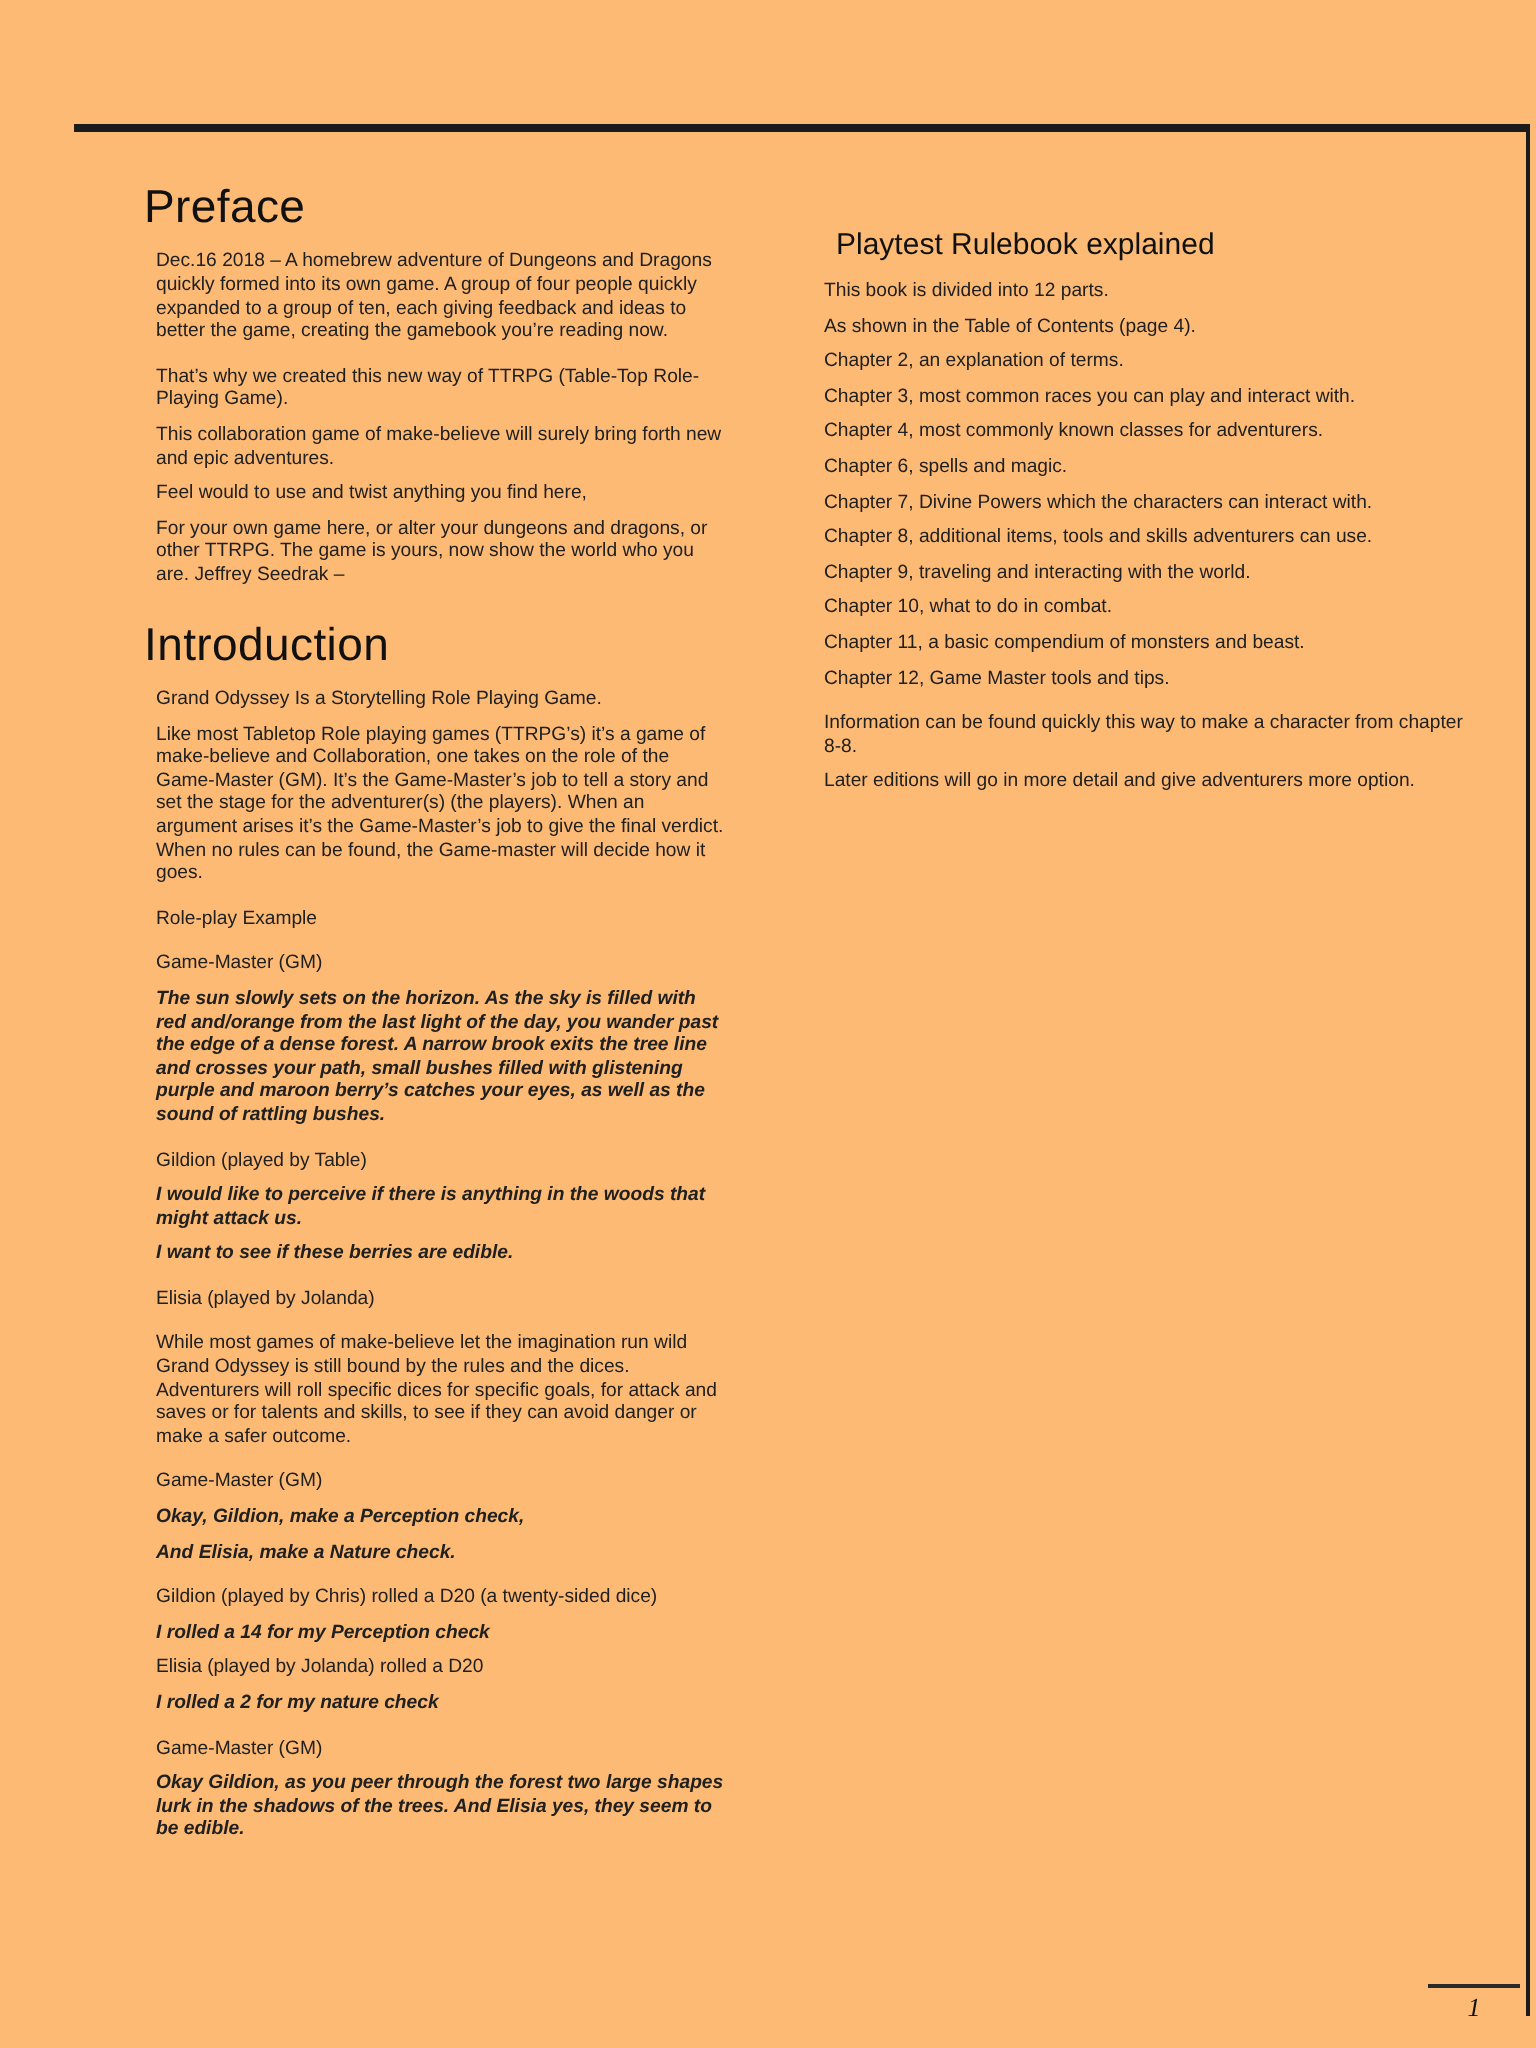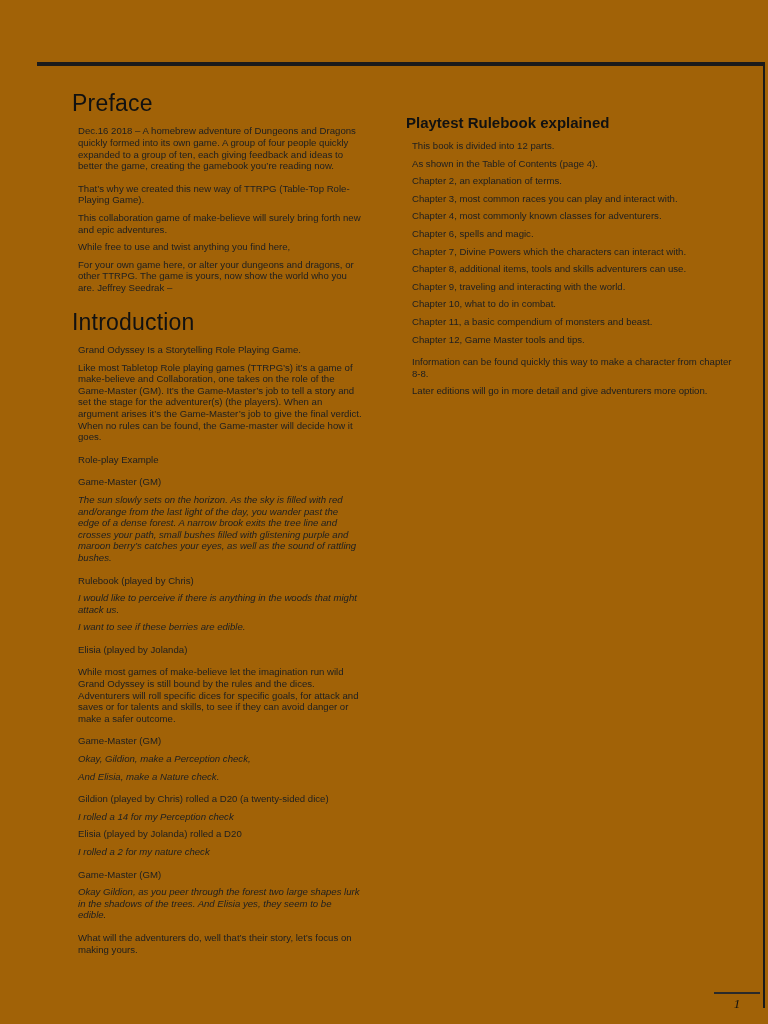--- a/index.html
+++ b/index.html
@@ -1,45 +1,45 @@
 <!DOCTYPE html>
 <html><head>
 <meta charset="utf-8">
 <style>
   html, body { margin: 0; padding: 0; background: #ffffff; }
   .page {
     position: relative;
     width: 768px;
     height: 1024px;
-    background: #a16207;
+    background: #fdba74;
     font-family: "Liberation Sans", sans-serif;
     color: #202020;
     overflow: hidden;
   }
   .frame {
     position: absolute;
     top: 62px; left: 37px; right: 3px; bottom: 16px;
     border-top: 4px solid #1b1b1b;
     border-right: 2px solid #1b1b1b;
     pointer-events: none;
   }
   .col-left  { position: absolute; left: 72px;  top: 90px;  width: 296px; }
   .col-right { position: absolute; left: 406px; top: 114px; width: 338px; }
   h1 {
     font-size: 23px; font-weight: 400; color: #111111;
     margin: 0 0 9px 0; letter-spacing: 0.2px; line-height: 1.15;
   }
   h1.intro { margin-top: 15px; }
   h2 {
-    font-size: 15px; font-weight: 700; color: #111111;
-    margin: 0 0 8px 0; line-height: 1.2;
+    font-size: 15px; font-weight: 400; color: #111111;
+    margin: 0 0 8px 12px; line-height: 1.2;
   }
   .para { margin: 6px; font-size: 9.6px; line-height: 11.6px; }
   .para.gap { margin-top: 11px; }
-  .para.italic { font-style: italic; }
+  .para.italic { font-style: italic; font-weight: bold; }
   .footer {
     position: absolute; right: 8px; bottom: 12px; width: 46px;
     text-align: center;
     border-top: 2px solid #2a2a2a;
     padding-top: 2px;
     font-family: "Liberation Serif", serif;
     font-style: italic;
     font-size: 13px;
     color: #111111;
   }
@@ -55,39 +55,39 @@
     <h1>Preface</h1>
     <div>
 
         <p class="para">Dec.16 2018 – A homebrew adventure of Dungeons and Dragons quickly formed into its own game. A group of four people quickly expanded to a group of ten, each giving feedback and ideas to better the game, creating the gamebook you’re reading now.</p>
 
         <p class="para gap">That’s why we created this new way of TTRPG (Table-Top Role-Playing Game).</p>
 
 
         <p class="para">This collaboration game of make-believe will surely bring forth new and epic adventures.</p>
 
-        <p class="para">While free to use and twist anything you find here,</p>
+        <p class="para">Feel would to use and twist anything you find here,</p>
 
         <p class="para">For your own game here, or alter your dungeons and dragons, or other TTRPG. The game is yours, now show the world who you are. Jeffrey Seedrak –</p>
       </div>
 
     <h1 class="intro">Introduction</h1>
     <div>
 
         <p class="para">Grand Odyssey Is a Storytelling Role Playing Game.</p>
 
         <p class="para">Like most Tabletop Role playing games (TTRPG’s) it’s a game of make-believe and Collaboration, one takes on the role of the Game-Master (GM). It’s the Game-Master’s job to tell a story and set the stage for the adventurer(s) (the players). When an argument arises it’s the Game-Master’s job to give the final verdict. When no rules can be found, the Game-master will decide how it goes.</p>
 
         <p class="para gap">Role-play Example</p>
 
         <p class="para gap">Game-Master (GM)</p>
 
         <p class="para italic">The sun slowly sets on the horizon. As the sky is filled with red and/orange from the last light of the day, you wander past the edge of a dense forest. A narrow brook exits the tree line and crosses your path, small bushes filled with glistening purple and maroon berry’s catches your eyes, as well as the sound of rattling bushes.</p>
 
-        <p class="para gap">Rulebook (played by Chris)</p>
+        <p class="para gap">Gildion (played by Table)</p>
 
         <p class="para italic">I would like to perceive if there is anything in the woods that might attack us.</p>
 
         <p class="para italic">I want to see if these berries are edible.</p>
 
         <p class="para gap">Elisia (played by Jolanda)</p>
 
         <p class="para gap">While most games of make-believe let the imagination run wild Grand Odyssey is still bound by the rules and the dices. Adventurers will roll specific dices for specific goals, for attack and saves or for talents and skills, to see if they can avoid danger or make a safer outcome.</p>
 
         <p class="para gap">Game-Master (GM)</p>
@@ -101,21 +101,20 @@
         <p class="para italic">I rolled a 14 for my Perception check</p>
 
         <p class="para">Elisia (played by Jolanda) rolled a D20</p>
 
         <p class="para italic">I rolled a 2 for my nature check</p>
 
         <p class="para gap">Game-Master (GM)</p>
 
         <p class="para italic">Okay Gildion, as you peer through the forest two large shapes lurk in the shadows of the trees. And Elisia yes, they seem to be edible.</p>
 
-        <p class="para gap">What will the adventurers do, well that’s their story, let’s focus on making yours.</p>
       </div>
   </div>
 
   <div class="col-right">
     <h2>Playtest Rulebook explained</h2>
     <div>
 
         <p class="para">This book is divided into 12 parts.</p>
 
         <p class="para">As shown in the Table of Contents (page 4).</p>

